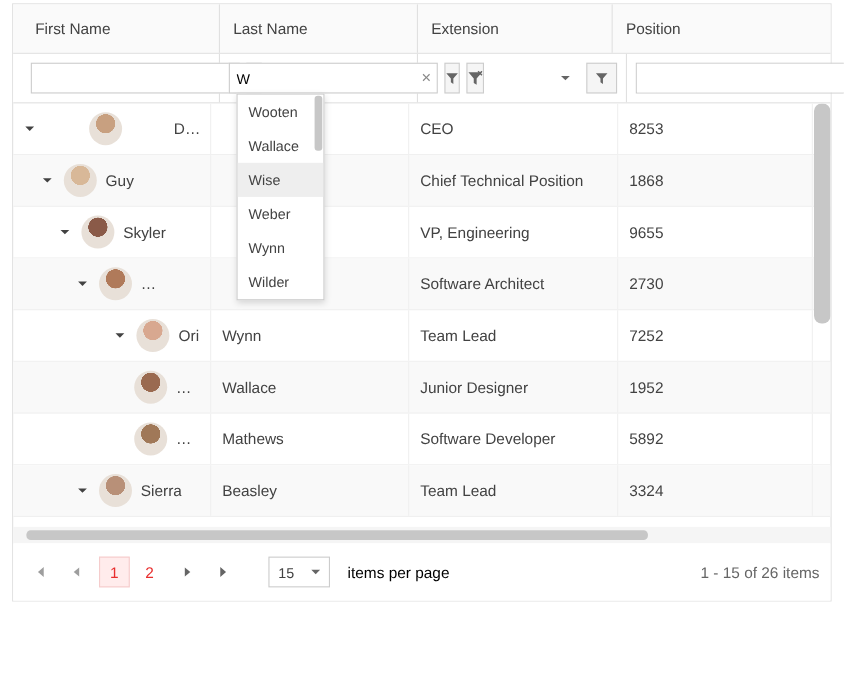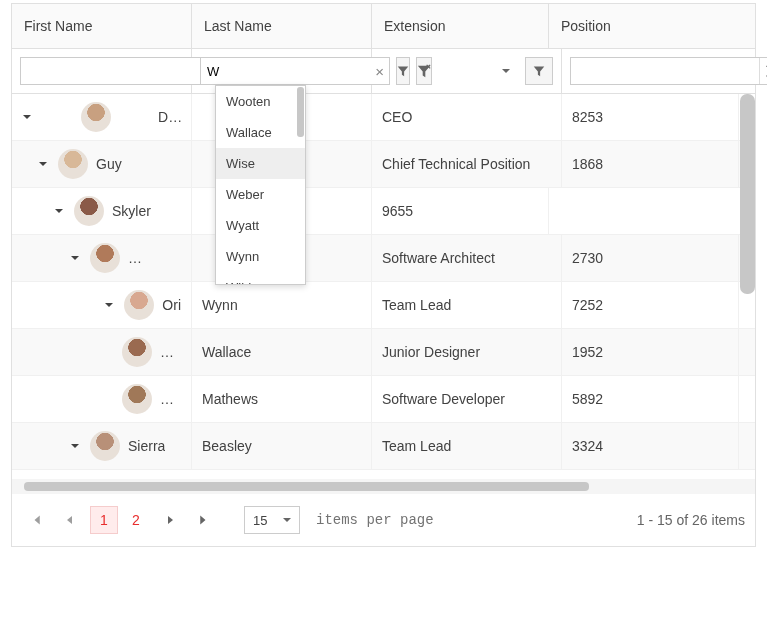--- a/index.html
+++ b/index.html
@@ -1,18 +1,18 @@
 <!DOCTYPE html>
 <html><head>
 <meta charset="utf-8">
 <style>
   * { box-sizing: border-box; margin: 0; padding: 0; }
   body { font-family: Arial, sans-serif; font-size: 14px; color: #424242; background: #fff; }
   .treelist { border: 1px solid #e0e0e0; margin: 3px 11px 0 11px; width: 745px; position: relative; }
-  .header-row, .filter-row { display: flex; border-bottom: 1px solid #e0e0e0; }
+  .header-row, .filter-row { display: flex; border-bottom: 1px solid #e0e0e0; justify-content: center; }
   .header-row { background: #fafafa; }
   .filter-row { background: #fff; }
   .col { border-right: 1px solid #e0e0e0; padding: 14px 12px; display: flex; align-items: center; }
   .col:last-child { border-right: none; }
   .col-first { width: 180px; }
   .col-last { width: 180px; }
   .col-pos { width: 190px; }
   .col-ext { width: 177px; }
   .filter-row .col { padding: 8px; gap: 6px; }
   .filter-input { flex: 1; border: 1px solid #ccc; height: 28px; padding: 0 6px; font-size: 13px; }
@@ -38,25 +38,25 @@
   .vscroll { position: absolute; right: 0; top: 0; width: 15px; height: 200px; background: #c7c7c7; border-radius: 7px; }
   .hscroll-track { height: 15px; background: #f5f5f5; display: flex; align-items: center; }
   .hscroll-thumb { height: 9px; background: #c7c7c7; border-radius: 4px; width: 565px; margin-left: 12px; }
   .pager { display: flex; align-items: center; padding: 12px 10px; background: #fff; gap: 6px; }
   .page-btn { width: 28px; height: 28px; display: flex; align-items: center; justify-content: center; cursor: pointer; color: #656565; border: none; background: transparent; }
   .page-num { width: 28px; height: 28px; display: flex; align-items: center; justify-content: center; cursor: pointer; color: #e82d2d; }
   .page-num.active { background: #ffecec; border: 1px solid #f5cccc; }
   .pager-select { width: 56px; height: 28px; border: 1px solid #ccc; padding: 0 20px 0 8px; appearance: none; background: #fff; font-size: 13px; color: #424242; margin-left: 20px; }
   .pager-select-wrap { position: relative; }
   .pager-info { margin-left: auto; color: #656565; }
-  .dropdown { position: absolute; top: 81px; left: 203px; width: 91px; background: #fff; border: 1px solid #ccc; box-shadow: 0 2px 6px rgba(0,0,0,0.15); z-index: 10; max-height: 200px; overflow: hidden; }
+  .dropdown { position: absolute; top: 81px; left: 203px; width: 80px; background: #fff; border: 1px solid #ccc; box-shadow: 0 2px 6px rgba(0,0,0,0.15); z-index: 10; max-height: 200px; overflow: hidden; }
   .dropdown-item { padding: 8px 10px; cursor: pointer; font-size: 13px; color: #424242; }
   .dropdown-item.hl { background: #eeeeee; }
   .dd-scroll { position: absolute; right: 1px; top: 1px; width: 7px; height: 50px; background: #c7c7c7; border-radius: 3px; }
-  .items-label { margin-left: 10px; color: #737373; font-family: Liberation Mono, monospace; }
+  .items-label { margin-left: 10px; color: #000000; }
 </style>
 </head>
 <body>
 
 <div class="treelist">
 
   <div class="header-row">
     <div class="col col-first">First Name</div>
     <div class="col col-last">Last Name</div>
     <div class="col col-ext">Extension</div>
@@ -149,20 +149,21 @@
           <div class="col col-first">
             <div class="first-cell" style="padding-left: 32px;">
               <span class="caret"><svg width="10" height="10" viewBox="0 0 10 10">
                   <path fill="#424242" d="M1 3l4 4 4-4z"></path>
                 </svg></span>
               <div class="avatar" style="background: radial-gradient(circle at 50% 35%, rgb(138, 90, 72) 35%, rgb(232, 224, 216) 36%);"></div>
               <span class="name-text">Skyler</span>
             </div>
           </div>
           <div class="col col-last"></div>
+          <div class="col col-pos">VP, Engineering</div>
           <div class="col col-ext">9655</div>
         </div>
         <div class="data-row alt">
           <div class="col col-first">
             <div class="first-cell" style="padding-left: 48px;">
               <span class="caret"><svg width="10" height="10" viewBox="0 0 10 10">
                   <path fill="#424242" d="M1 3l4 4 4-4z"></path>
                 </svg></span>
               <div class="avatar" style="background: radial-gradient(circle at 50% 35%, rgb(176, 122, 90) 35%, rgb(232, 224, 216) 36%);"></div>
               <span class="name-text">…</span>
@@ -227,21 +228,20 @@
       </div>
     <div class="vscroll"></div>
   </div>
 
   <div class="dropdown">
     <div id="dd-items">
         <div class="dropdown-item">Wooten</div>
         <div class="dropdown-item">Wallace</div>
         <div class="dropdown-item hl">Wise</div>
         <div class="dropdown-item">Weber</div>
-        <div class="dropdown-item">Wyatt</div>
         <div class="dropdown-item">Wynn</div>
         <div class="dropdown-item">Wilder</div>
       </div>
     <div class="dd-scroll"></div>
   </div>
 
   <div class="hscroll-track">
     <div class="hscroll-thumb"></div>
   </div>
 

